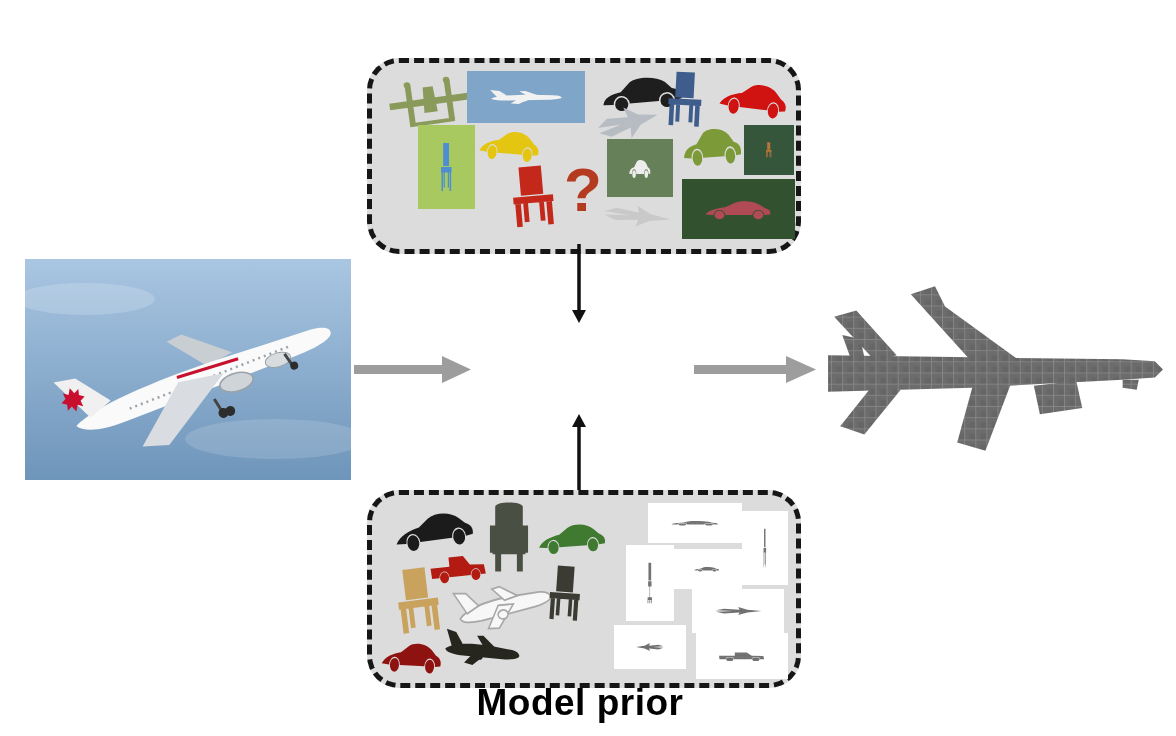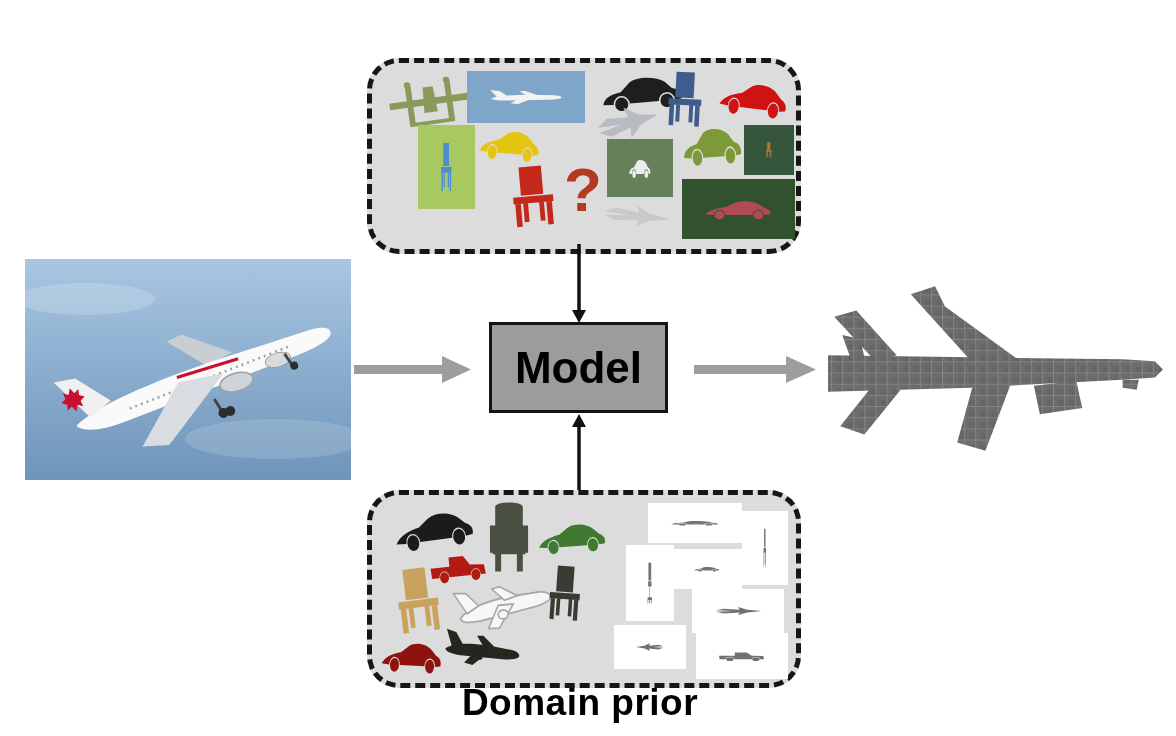--- a/index.html
+++ b/index.html
@@ -181,23 +181,20 @@
   <svg class="arrow" style="left:571px;top:244px;" width="16" height="80">
     <line x1="8" y1="0" x2="8" y2="68" stroke="#111111" stroke-width="3.5"></line>
     <polygon points="1,66 15,66 8,79" fill="#111111"></polygon>
   </svg>
 
   <svg class="arrow" style="left:571px;top:413px;" width="16" height="78">
     <polygon points="8,1 1,14 15,14" fill="#111111"></polygon>
     <line x1="8" y1="12" x2="8" y2="78" stroke="#111111" stroke-width="3.5"></line>
   </svg>
 
-  <div class="model-box">
-    <span>Model</span>
-  </div>
 
   <svg class="arrow" style="left:692px;top:356px;" width="126" height="27">
     <rect x="2" y="9" width="94" height="9" fill="#9d9d9d"></rect>
     <polygon points="94,0 124,13.5 94,27" fill="#9d9d9d"></polygon>
   </svg>
 
   <div class="voxel-out">
     <svg viewBox="0 0 345 195" preserveAspectRatio="none">
       <g fill="url(#vox-l)">
 
@@ -323,15 +320,15 @@
         <div class="item thumb" style="left: 324px; top: 138px; width: 92px; height: 46px; background: rgb(255, 255, 255);">
           <svg viewBox="0 0 120 58" preserveAspectRatio="none">
             <path fill="url(#vox-s)" d="M5,27 L43,27 L43,12 L72,12 L84,27 L112,29 L114,44 L104,44 A10,10 0 0 0 84,44 L41,44 A10,10 0 0 0 21,44 L6,44 Z"></path>
             <circle fill="url(#vox-s)" cx="31" cy="44" r="9"></circle>
             <circle fill="url(#vox-s)" cx="94" cy="44" r="9"></circle>
           </svg>
         </div>
       </div>
   </div>
 
-  <div class="fig-title" style="left:380px;top:682px;width:400px;">Domain prior</div>
+  <div class="fig-title" style="left:380px;top:682px;width:400px;">Model prior</div>
 
 </div>
 
 </body></html>

